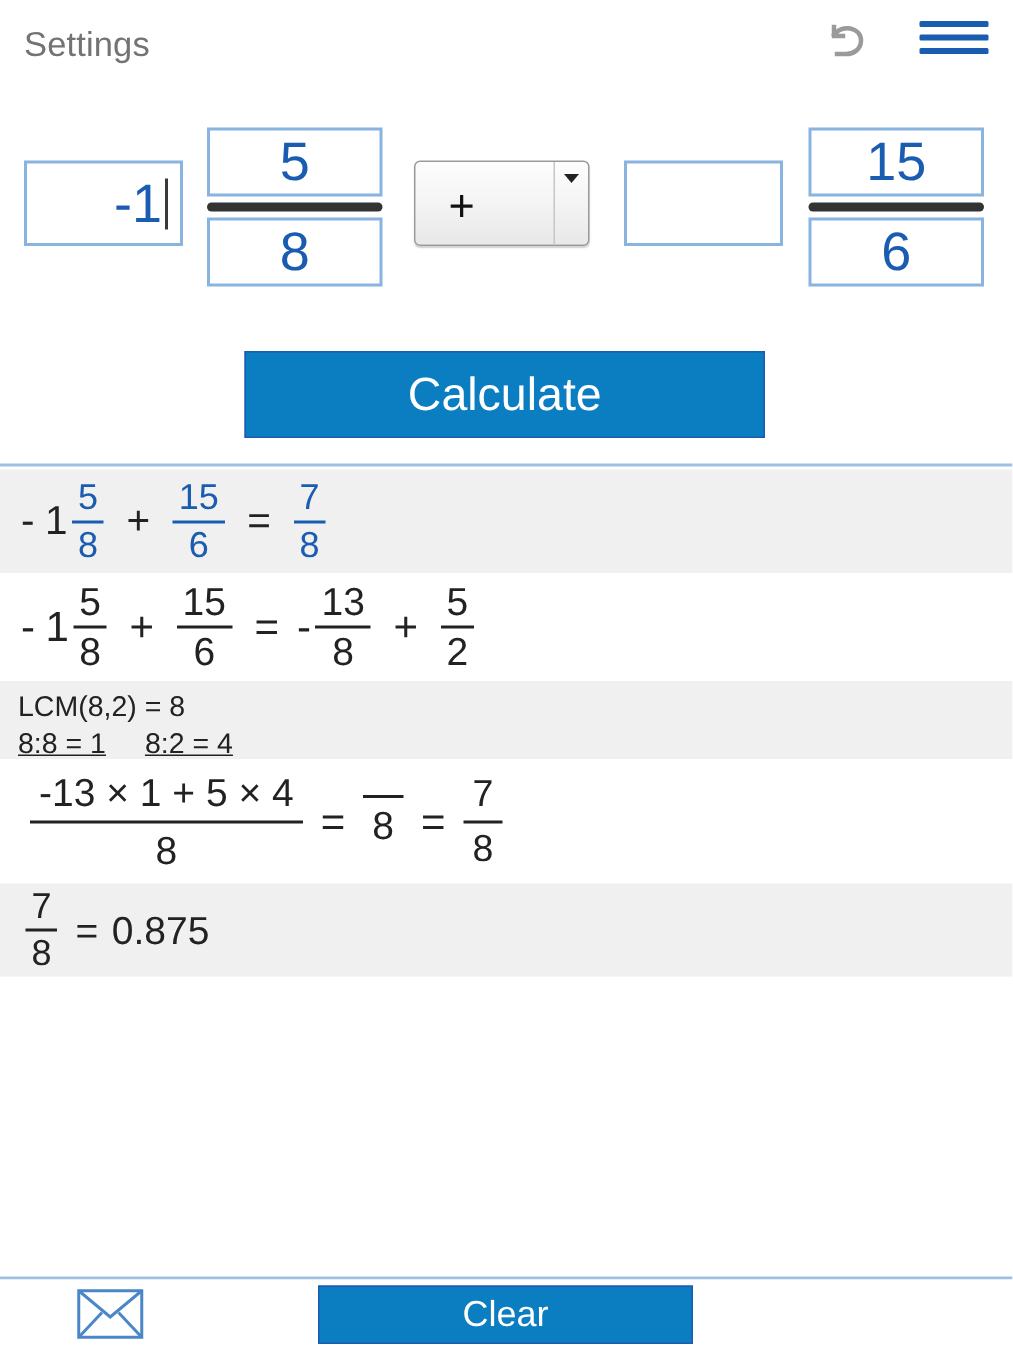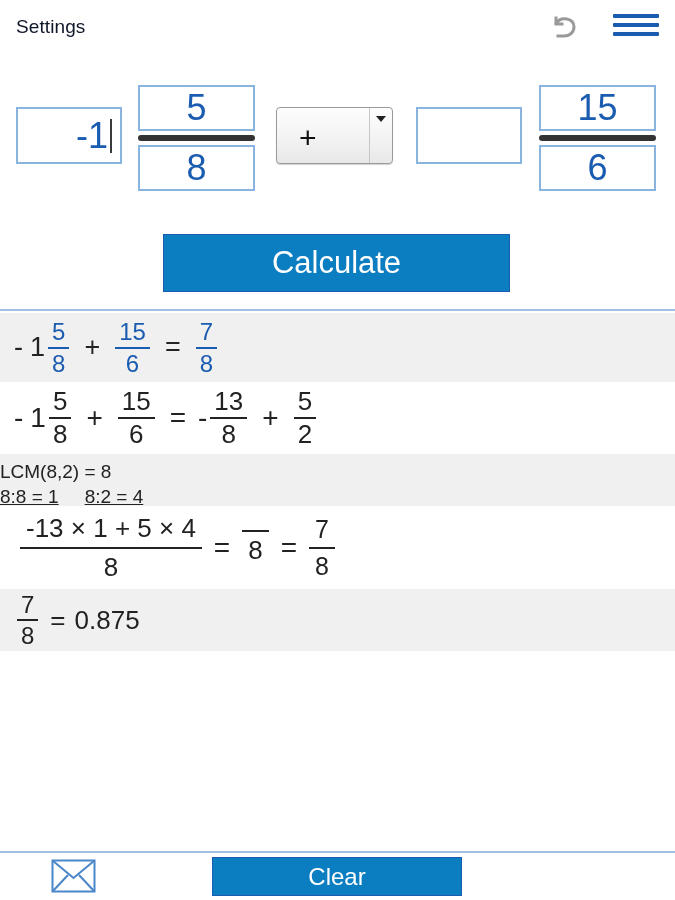--- a/index.html
+++ b/index.html
@@ -12,21 +12,21 @@
     overflow: hidden;
   }
   #app { position: relative; width: 675px; height: 900px; }
 
   
   .topbar {
     position: absolute; top: 0; left: 0; width: 675px; height: 58px;
   }
   .settings-link {
     position: absolute; left: 16px; top: 16px;
-    color: #0f172a; font-size: 19px; letter-spacing: .1px;
+    color: #737373; font-size: 23px; letter-spacing: .1px;
   }
   .undo-icon {
     position: absolute; left: 548px; top: 10px;
     width: 34px; height: 34px;
   }
   .menu-icon {
     position: absolute; left: 613px; top: 14px;
     width: 46px; height: 26px;
   }
   .menu-icon i {
@@ -135,21 +135,21 @@
   #row1 .op { margin: 0 12px; }
 
   
   #row2 { height: 72px; font-size: 28px; }
   #row2 .f { font-size: 26px; }
   #row2 .op { margin: 0 12px; }
 
   
   #row3 {
     height: 52px; font-size: 19px; line-height: 1.25;
-    display: block; padding: 6px 0;
+    display: block; padding: 6px 12px;
   }
   #row3 .l2 { margin-top: 1px; text-decoration: underline; }
   #row3 .gap { display: inline-block; width: 26px; }
 
   
   #row4 { height: 83px; font-size: 26px; }
   #row4 .bigf {
     display: inline-flex; flex-direction: column; align-items: center;
     margin: 0 6px;
   }

